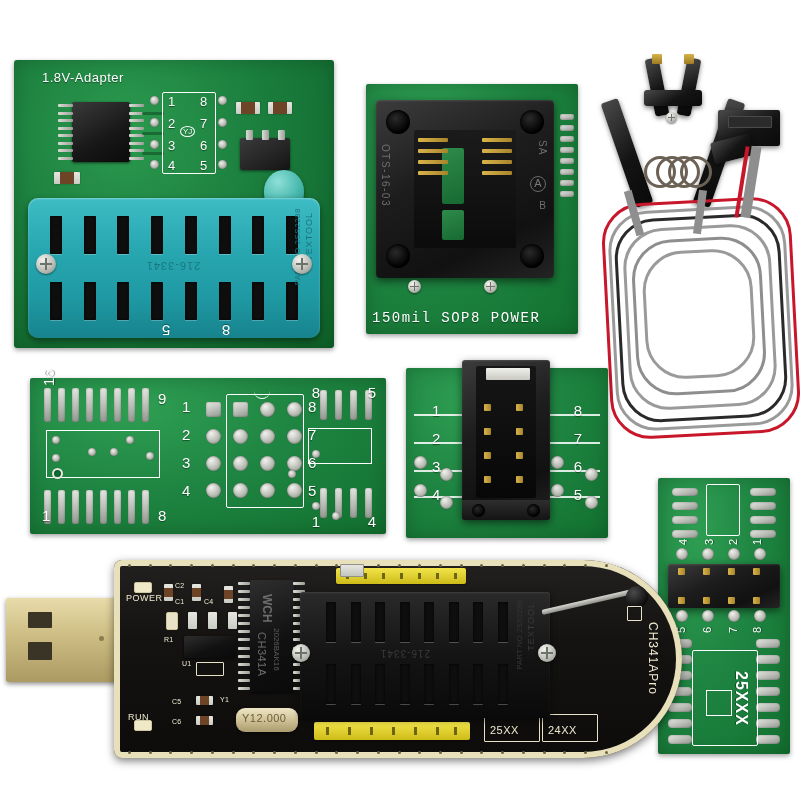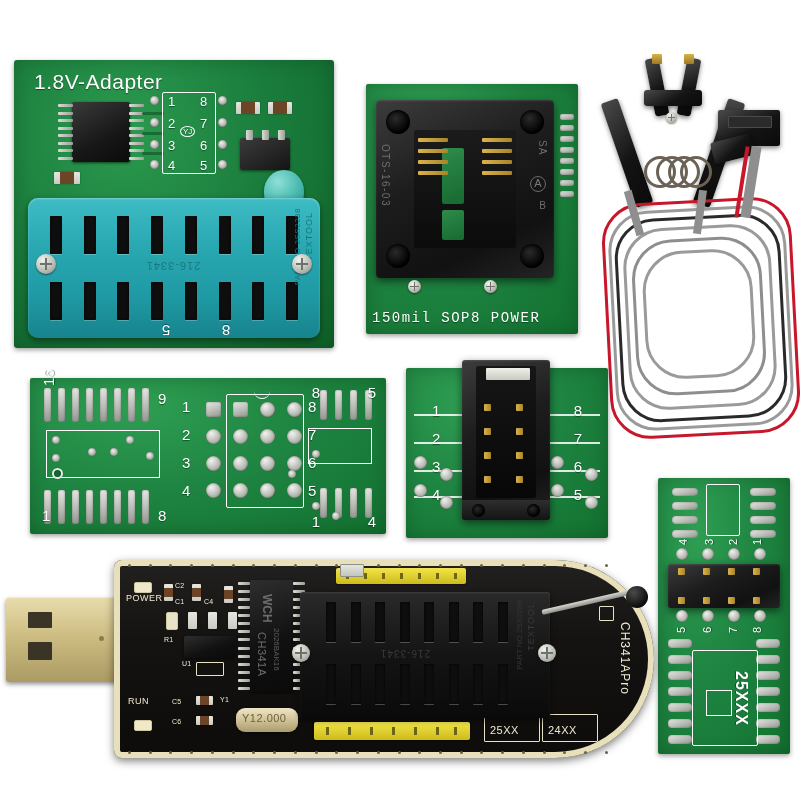--- a/index.html
+++ b/index.html
@@ -25,21 +25,21 @@
         text-shadow:0 1px 1px rgba(0,0,0,.45);user-select:none;}
   .pad{background:linear-gradient(160deg,#e8e8e4,#b9bdb6 55%,#8e948c);
        border-radius:2px;box-shadow:inset 0 0 2px rgba(0,0,0,.4);}
   .padround{background:radial-gradient(circle at 35% 30%,#f2f2ee,#b5b9b1 60%,#878d84);
        border-radius:50%;box-shadow:inset 0 0 2px rgba(0,0,0,.5),0 0 1px rgba(0,0,0,.3);}
   .outline{position:absolute;border:1.5px solid #fff;}
   .trace{position:absolute;background:#1a6b33;border-radius:2px;}
 
   
   #adapter18{left:14px;top:60px;width:320px;height:288px;border-radius:3px;}
-  #adapter18 .title{position:absolute;left:20px;top:10px;font-size:21px;letter-spacing:.5px;}
+  #adapter18 .title{position:absolute;left:28px;top:10px;font-size:13px;letter-spacing:.5px;}
   .soic16{
     position:absolute;background:linear-gradient(150deg,#3a3a3a,#171717 60%,#0b0b0b);
     border-radius:2px;box-shadow:0 1px 3px rgba(0,0,0,.6);
   }
   .legs{position:absolute;display:flex;flex-direction:column;justify-content:space-between;}
   .leg{height:3px;background:linear-gradient(90deg,#dcdcd6,#9aa096);border-radius:1px;}
   .sot23{position:absolute;background:linear-gradient(150deg,#3b3b3b,#141414);
          border-radius:2px;box-shadow:0 1px 3px rgba(0,0,0,.55);}
   .res{position:absolute;background:linear-gradient(#e6e6e0,#c8ccc4);border-radius:1px;
        box-shadow:0 0 2px rgba(0,0,0,.35);}
@@ -87,20 +87,21 @@
   #idcboard{left:406px;top:368px;width:202px;height:170px;border-radius:2px;}
   #board25xxx{left:658px;top:478px;width:132px;height:276px;border-radius:2px;}
 
   
   #usbprog{left:6px;top:560px;width:648px;height:200px;}
   .progbody{
     position:absolute;left:108px;top:0;width:540px;height:198px;
     border-radius:8px 100px 100px 8px;
     background:linear-gradient(180deg,#23211f 0%,#141312 40%,#0d0c0b 100%);
     box-shadow:0 3px 9px rgba(0,0,0,.5);
+    padding-left:28px;
   }
   .goldedge{position:absolute;border-radius:8px 100px 100px 8px;
     border:6px solid #e8e0bb;box-sizing:border-box;}
   .usbplug{position:absolute;left:0;top:38px;width:118px;height:84px;
     background:linear-gradient(180deg,#e5d8a4,#c8b77c 45%,#a89council 100%);
     background:linear-gradient(180deg,#e8dcab,#cdbd83 45%,#ab9a62 100%);
     border-radius:2px;box-shadow:0 2px 5px rgba(0,0,0,.45);}
   .usbplug .sl{position:absolute;background:#3a3426;border-radius:1px;}
   .ledpad{position:absolute;background:#efe9c9;border-radius:2px;
           border:1px solid #cfc79d;}
@@ -595,21 +596,21 @@
           <span></span>
           <span></span>
           <span></span>
           <span></span>
           <span></span>
       </div>
 
       <div class="ledpad" style="left:20px;top:22px;width:16px;height:9px;"></div>
       <div class="tinyslk" style="left:12px;top:33px;font-size:9px;letter-spacing:.5px;">POWER</div>
       <div class="ledpad" style="left:20px;top:160px;width:16px;height:9px;"></div>
-      <div class="tinyslk" style="left:14px;top:136px;font-size:9px;letter-spacing:.5px;">RUN</div>
+      <div class="tinyslk" style="left:14px;top:152px;font-size:9px;letter-spacing:.5px;">RUN</div>
 
       <div class="res" style="left:50px;top:24px;width:9px;height:17px;">
           <i style="left:0;right:0;top:24%;height:52%;width:auto;"></i>
         </div>
       <div class="res" style="left:78px;top:24px;width:9px;height:17px;">
           <i style="left:0;right:0;top:24%;height:52%;width:auto;"></i>
         </div>
       <div class="res" style="left:110px;top:26px;width:9px;height:17px;">
           <i style="left:0;right:0;top:24%;height:52%;width:auto;"></i>
         </div>

